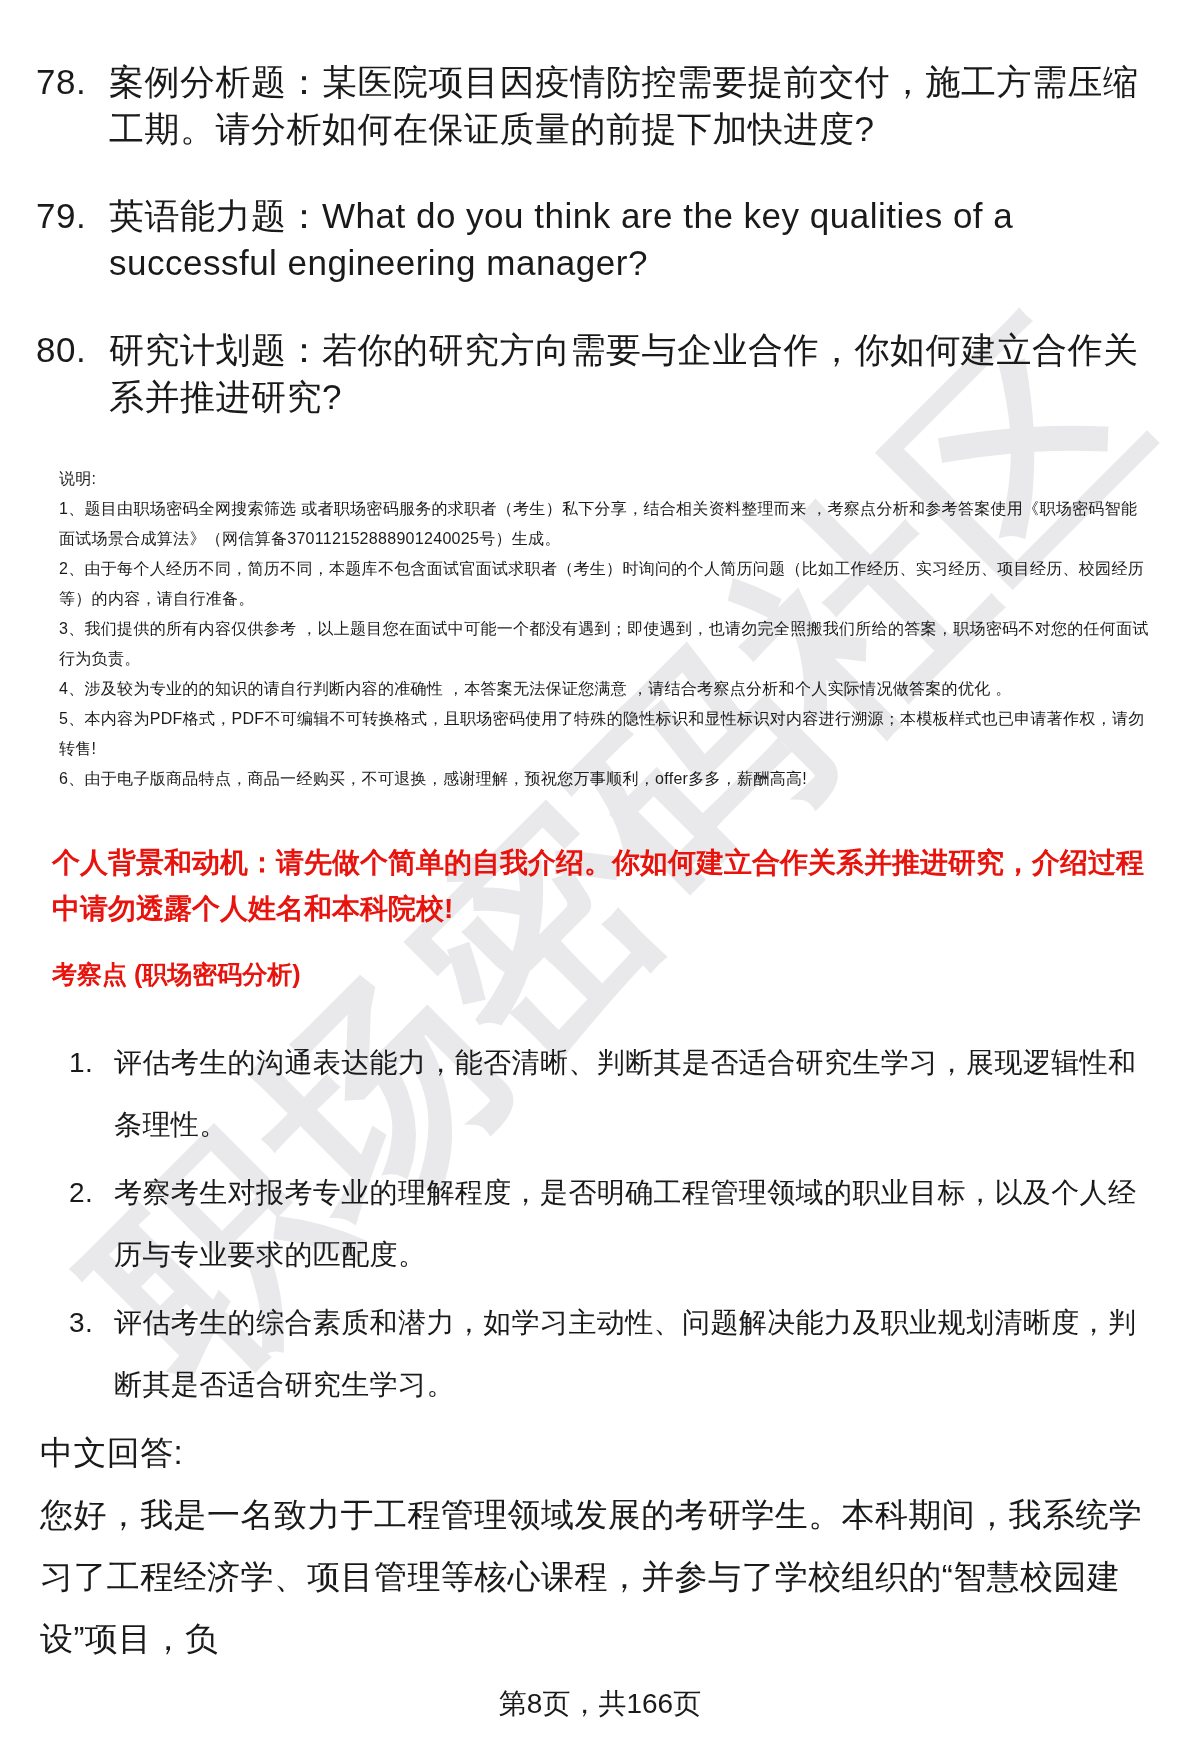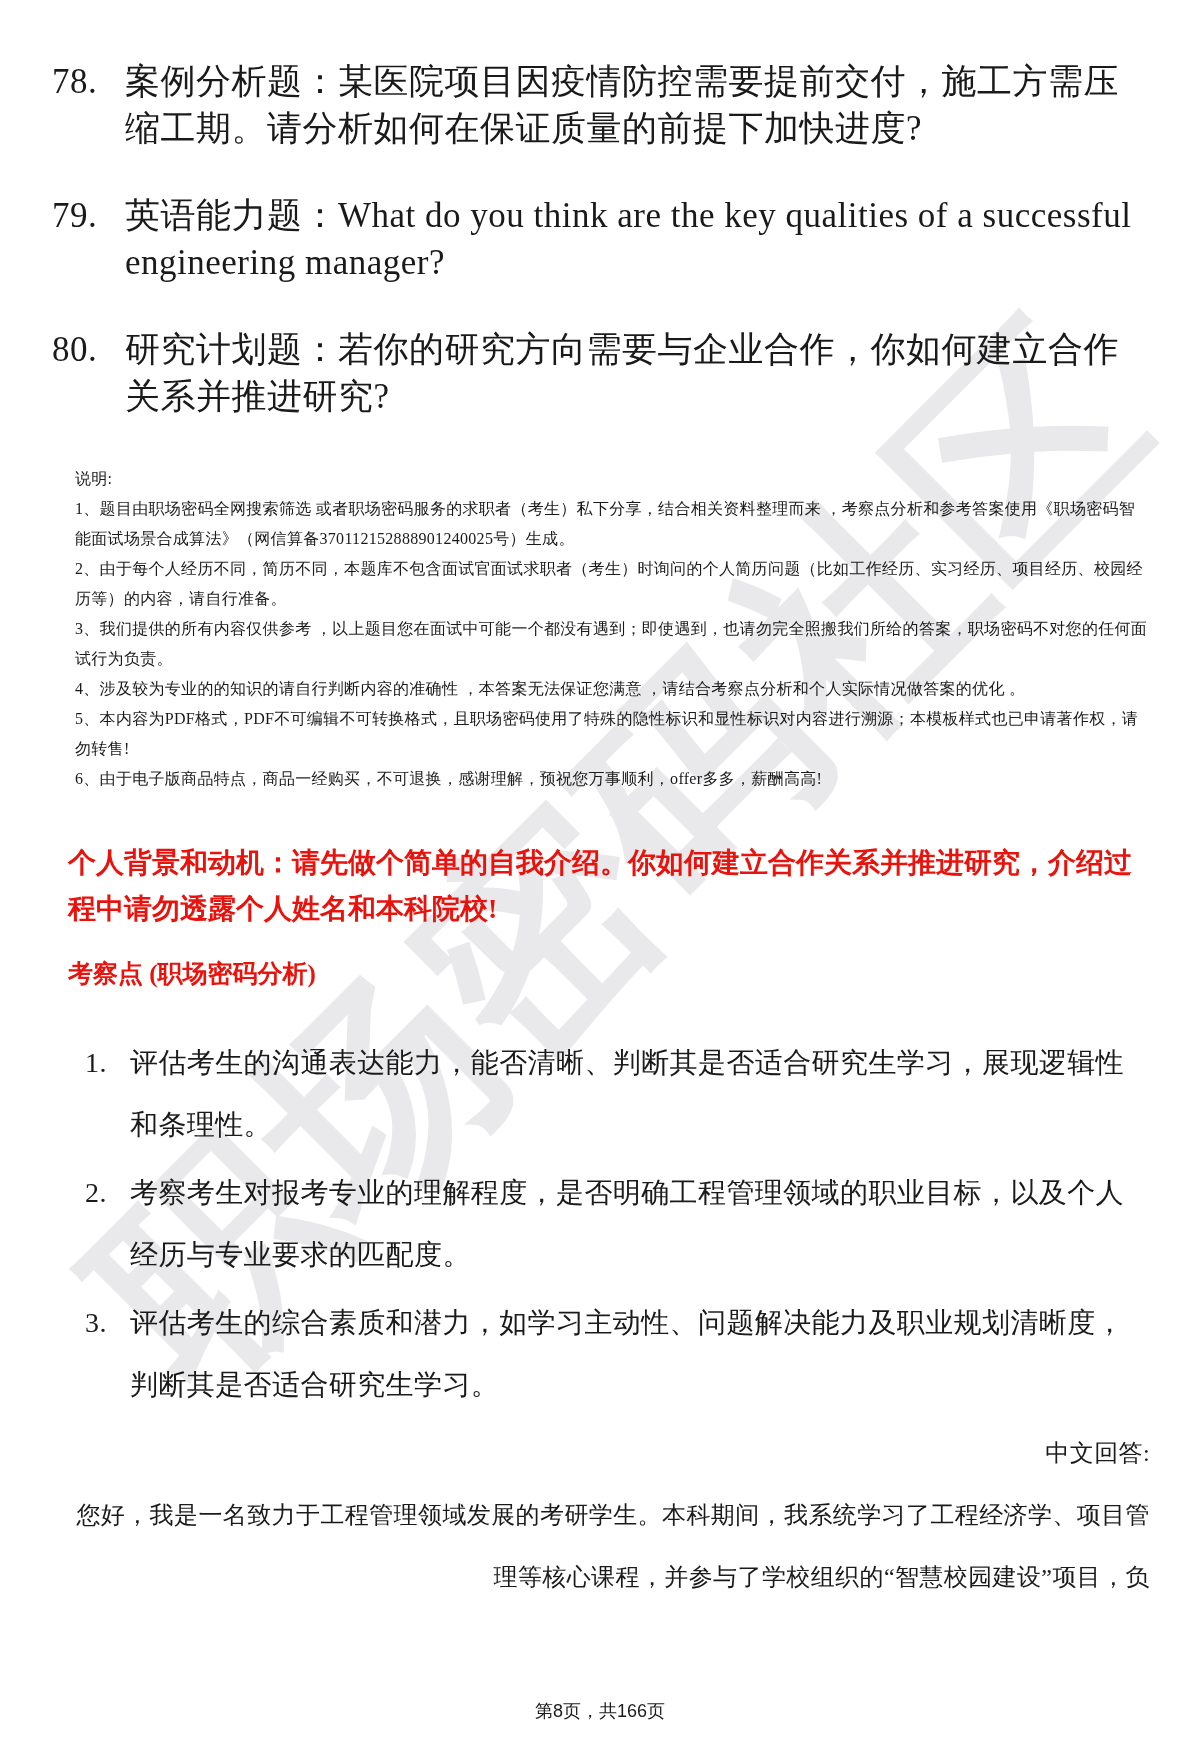--- a/index.html
+++ b/index.html
@@ -26,22 +26,21 @@
     letter-spacing:2px;
     white-space:nowrap;
     color:rgba(70,70,90,0.12);
     z-index:0;
     pointer-events:none;
     user-select:none;
   }
   .content{
     position:relative;
     z-index:1;
-    padding:58px 50px 0 52px;
-    font-family:Liberation Serif, serif;
+    padding:58px 50px 0 36px;
   }
   
   .q{
     display:flex;
     font-size:35px;
     line-height:47px;
     letter-spacing:0.5px;
     margin:0 0 40px 0;
   }
   .q-num{flex:0 0 73px;}
@@ -78,33 +77,32 @@
     font-size:28px;
     line-height:62px;
     letter-spacing:0.4px;
     margin:0 0 6px 0;
   }
   .p-num{flex:0 0 45px;}
   .p-text{flex:1;}
   
   .answer{
     margin:4px 0 0 4px;
-    font-size:24px;
+    font-size:33px;
     line-height:62px;
     letter-spacing:0.4px;
-    text-align:right;
   }
   .answer-label{margin-bottom:0;}
   
   .footer{
     position:absolute;
     left:0;right:0;
     bottom:32px;
     text-align:center;
-    font-size:18px;
+    font-size:28px;
     z-index:1;
   }
 </style>
 </head>
 <body>
 
 <div class="page">
 
   <div class="watermark">职场密码社区</div>
 

